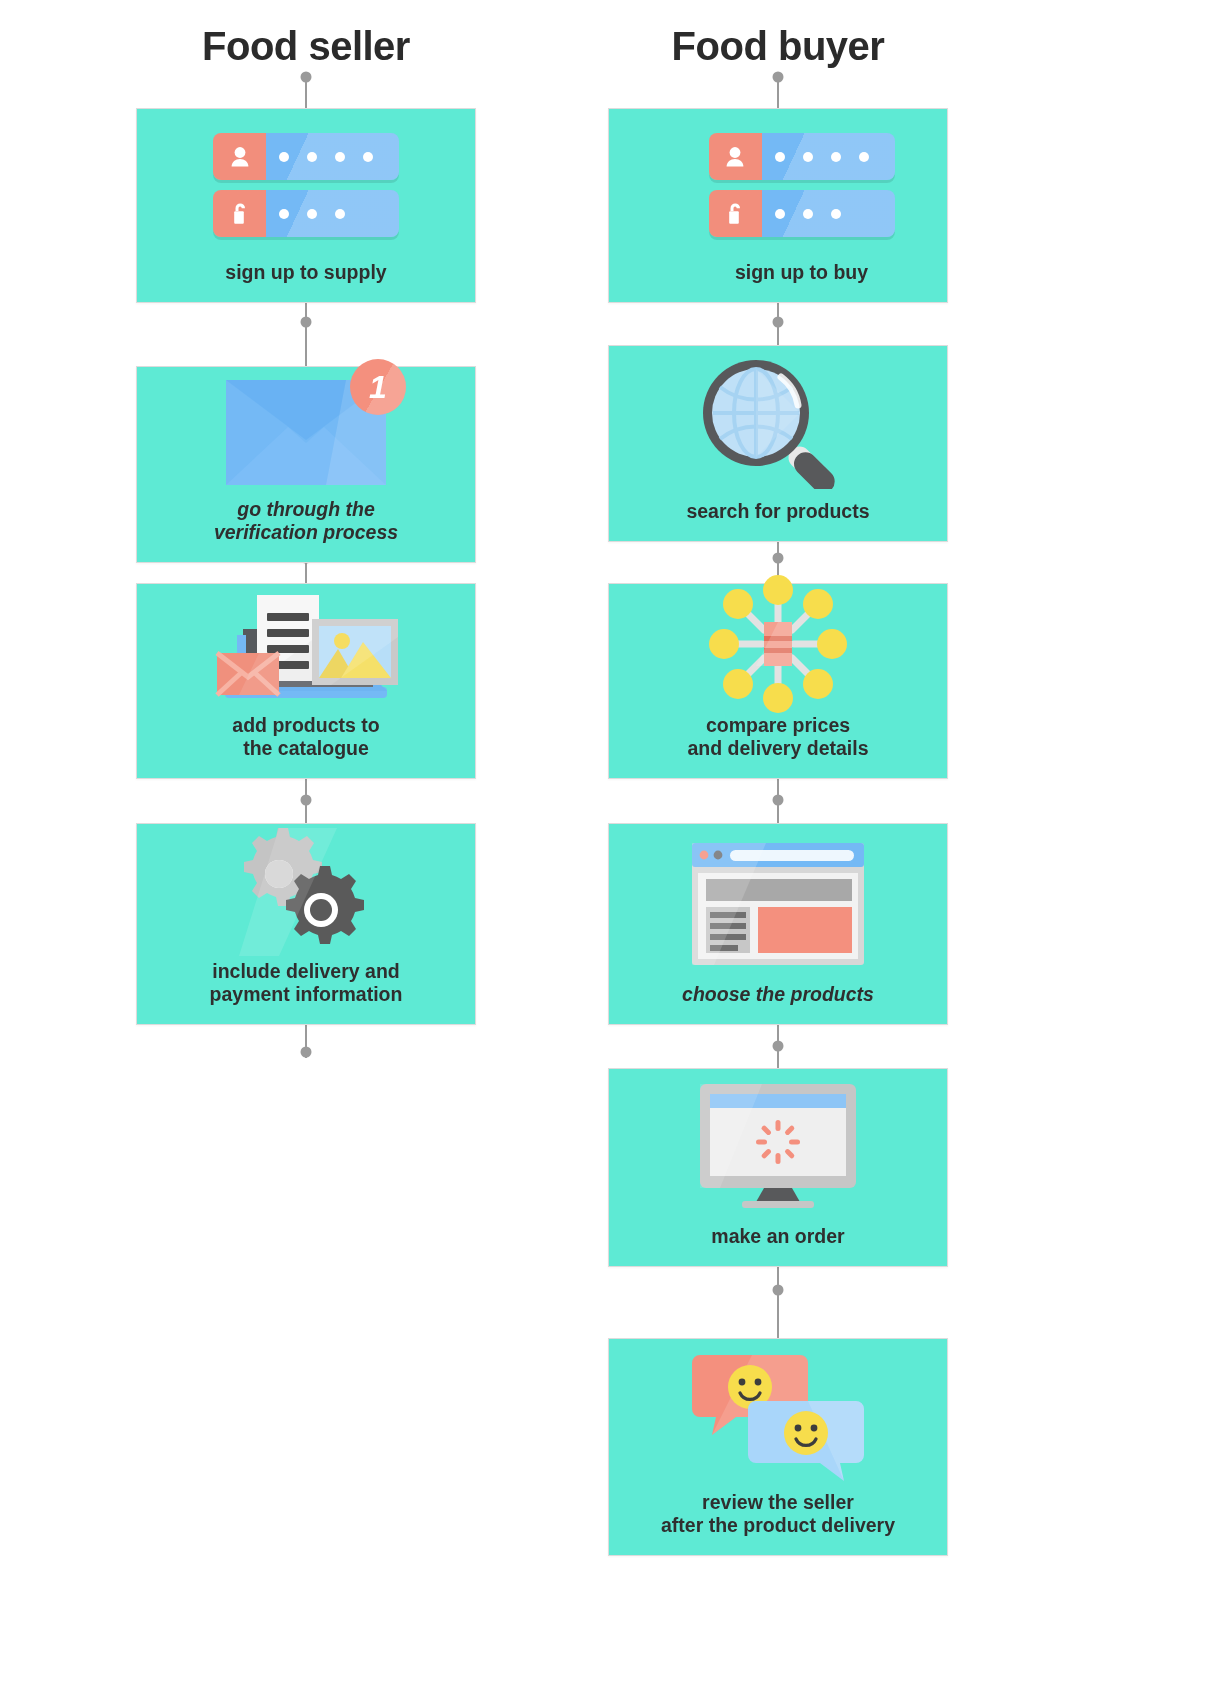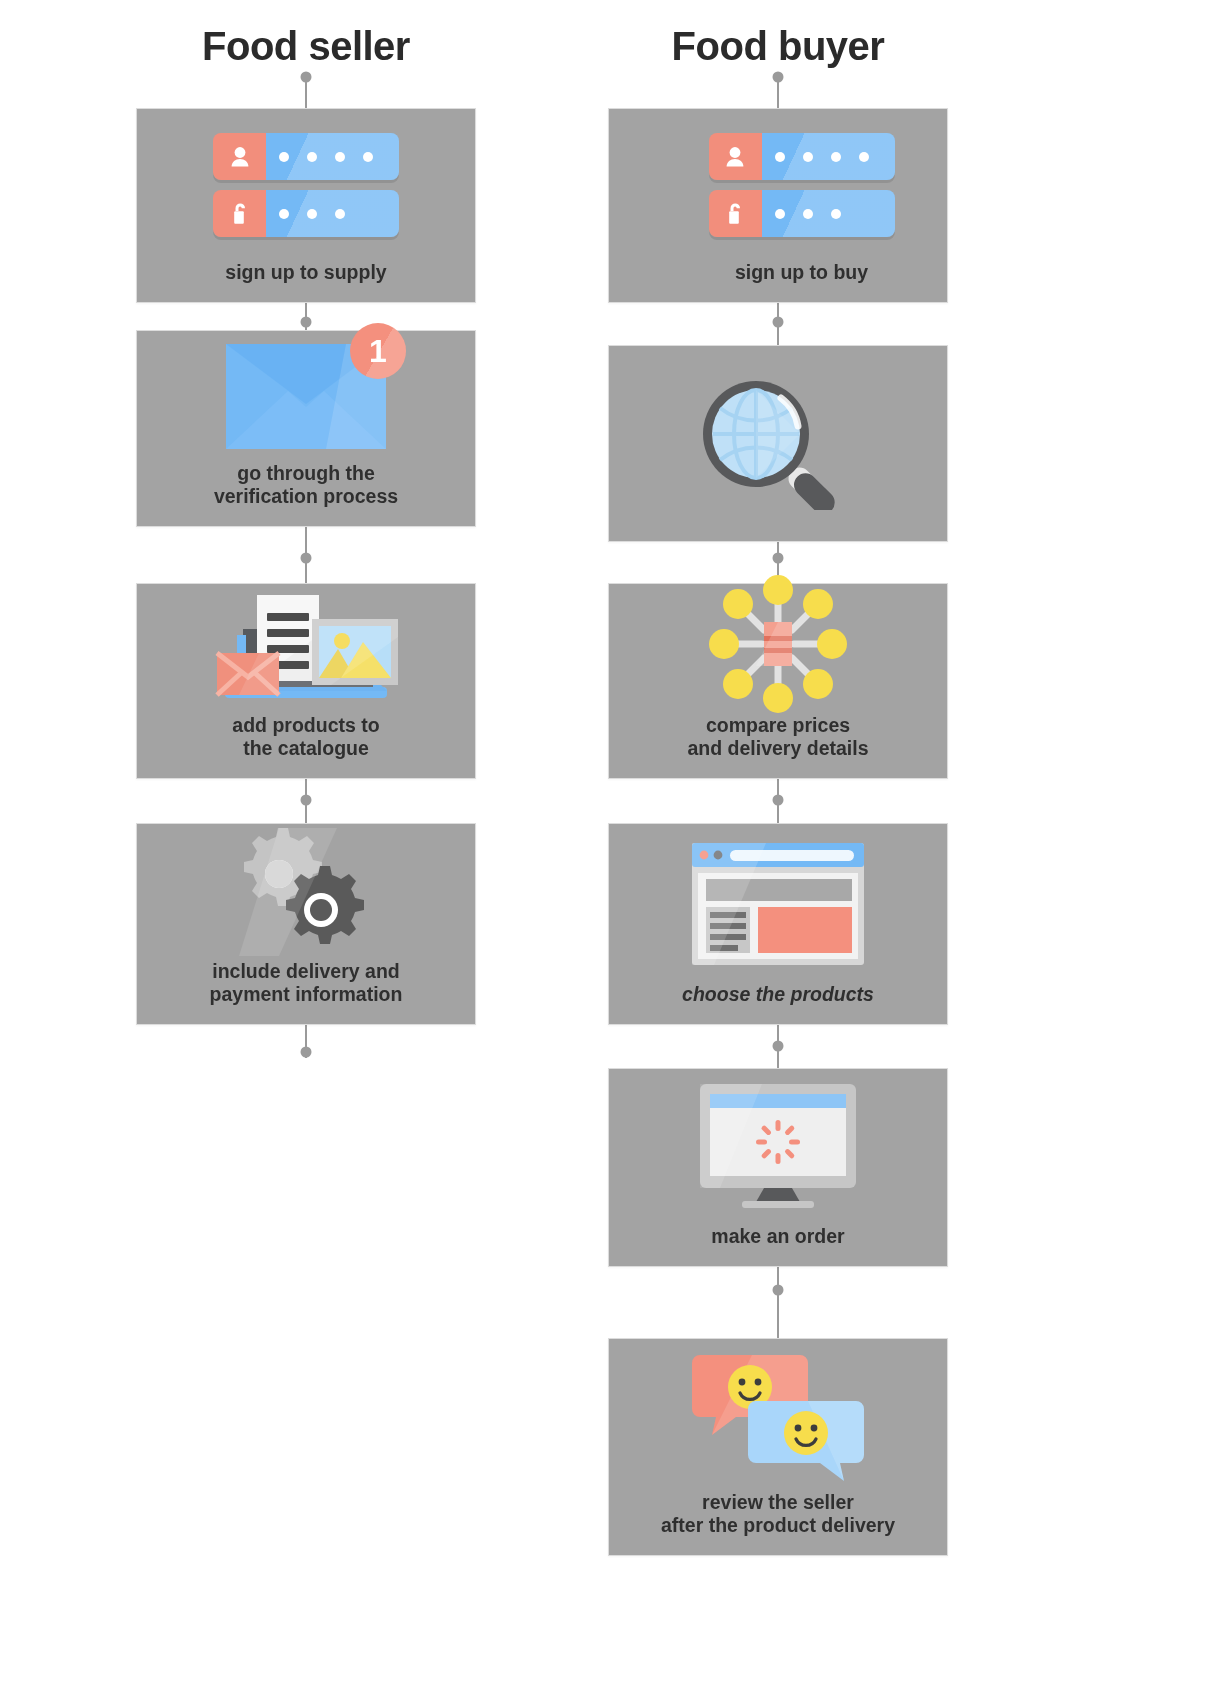--- a/index.html
+++ b/index.html
@@ -43,21 +43,21 @@
     transform:translate(-50%,-50%);
     width:11px;height:11px;border-radius:50%;
     background:#9a9a9a;
   }
 
   
   .card{
     position:relative;
     width:340px;
     margin:0 auto;
-    background:#a3a3a3;
+    background:#5eead4;
     border:1px solid #dcdcdc;
     box-sizing:border-box;
     box-shadow:0 1px 2px rgba(0,0,0,0.04);
     display:flex;
     flex-direction:column;
     align-items:center;
     justify-content:flex-end;
   }
   .card-icon{
     flex:1 1 auto;
@@ -180,21 +180,21 @@
               <span class="dot"></span>
               <span class="dot"></span>
             </div>
             <span class="pill-sheen"></span>
           </div>
         </div>
       </div>
       <div class="card-label">sign up to supply</div>
     </div>
 
-    <div class="card" style="position:absolute;top:330px;left:40px;height:197px;">
+    <div class="card" style="position:absolute;top:366px;left:40px;height:197px;font-style:italic;">
       <div class="card-icon">
         <div class="envelope icon-wrap">
           <div class="env-body">
             <svg class="svgbox" width="160" height="105" viewBox="0 0 160 105">
               <rect x="0" y="0" width="160" height="105" fill="#74b9f5"></rect>
               <path d="M0 0 L80 60 L160 0 Z" fill="#69b2f3"></path>
               <path d="M0 105 L62 47 L80 63 L98 47 L160 105 Z" fill="#7cbdf7"></path>
               <path d="M120 0 L160 0 L160 105 L100 105 Z" fill="#ffffff" opacity="0.13"></path>
             </svg>
           </div>
@@ -326,20 +326,21 @@
             <ellipse cx="63" cy="56" rx="22" ry="44"></ellipse>
             <line x1="63" y1="12" x2="63" y2="100"></line>
             <line x1="20" y1="56" x2="106" y2="56"></line>
             <path d="M27 30 a58 58 0 0 0 72 0"></path>
             <path d="M27 82 a58 58 0 0 1 72 0"></path>
           </g>
           <path d="M88 20 a44 44 0 0 1 17 28" stroke="#ffffff" stroke-width="7" fill="none" stroke-linecap="round" opacity="0.85"></path>
           <path d="M63 12 L107 56 L63 100 z" fill="#ffffff" opacity="0.10"></path>
         </svg>
       </div>
+      <div class="card-label">search for products</div>
     </div>
 
     <div class="card" style="position:absolute;top:583px;left:40px;height:196px;">
       <div class="card-icon">
         <svg class="svgbox" width="160" height="140" viewBox="0 0 160 140">
           <g stroke="#e2e2e2" stroke-width="7" stroke-linecap="round">
             <line x1="80" y1="50" x2="80" y2="28"></line>
             <line x1="80" y1="90" x2="80" y2="112"></line>
             <line x1="64" y1="70" x2="40" y2="70"></line>
             <line x1="96" y1="70" x2="120" y2="70"></line>

